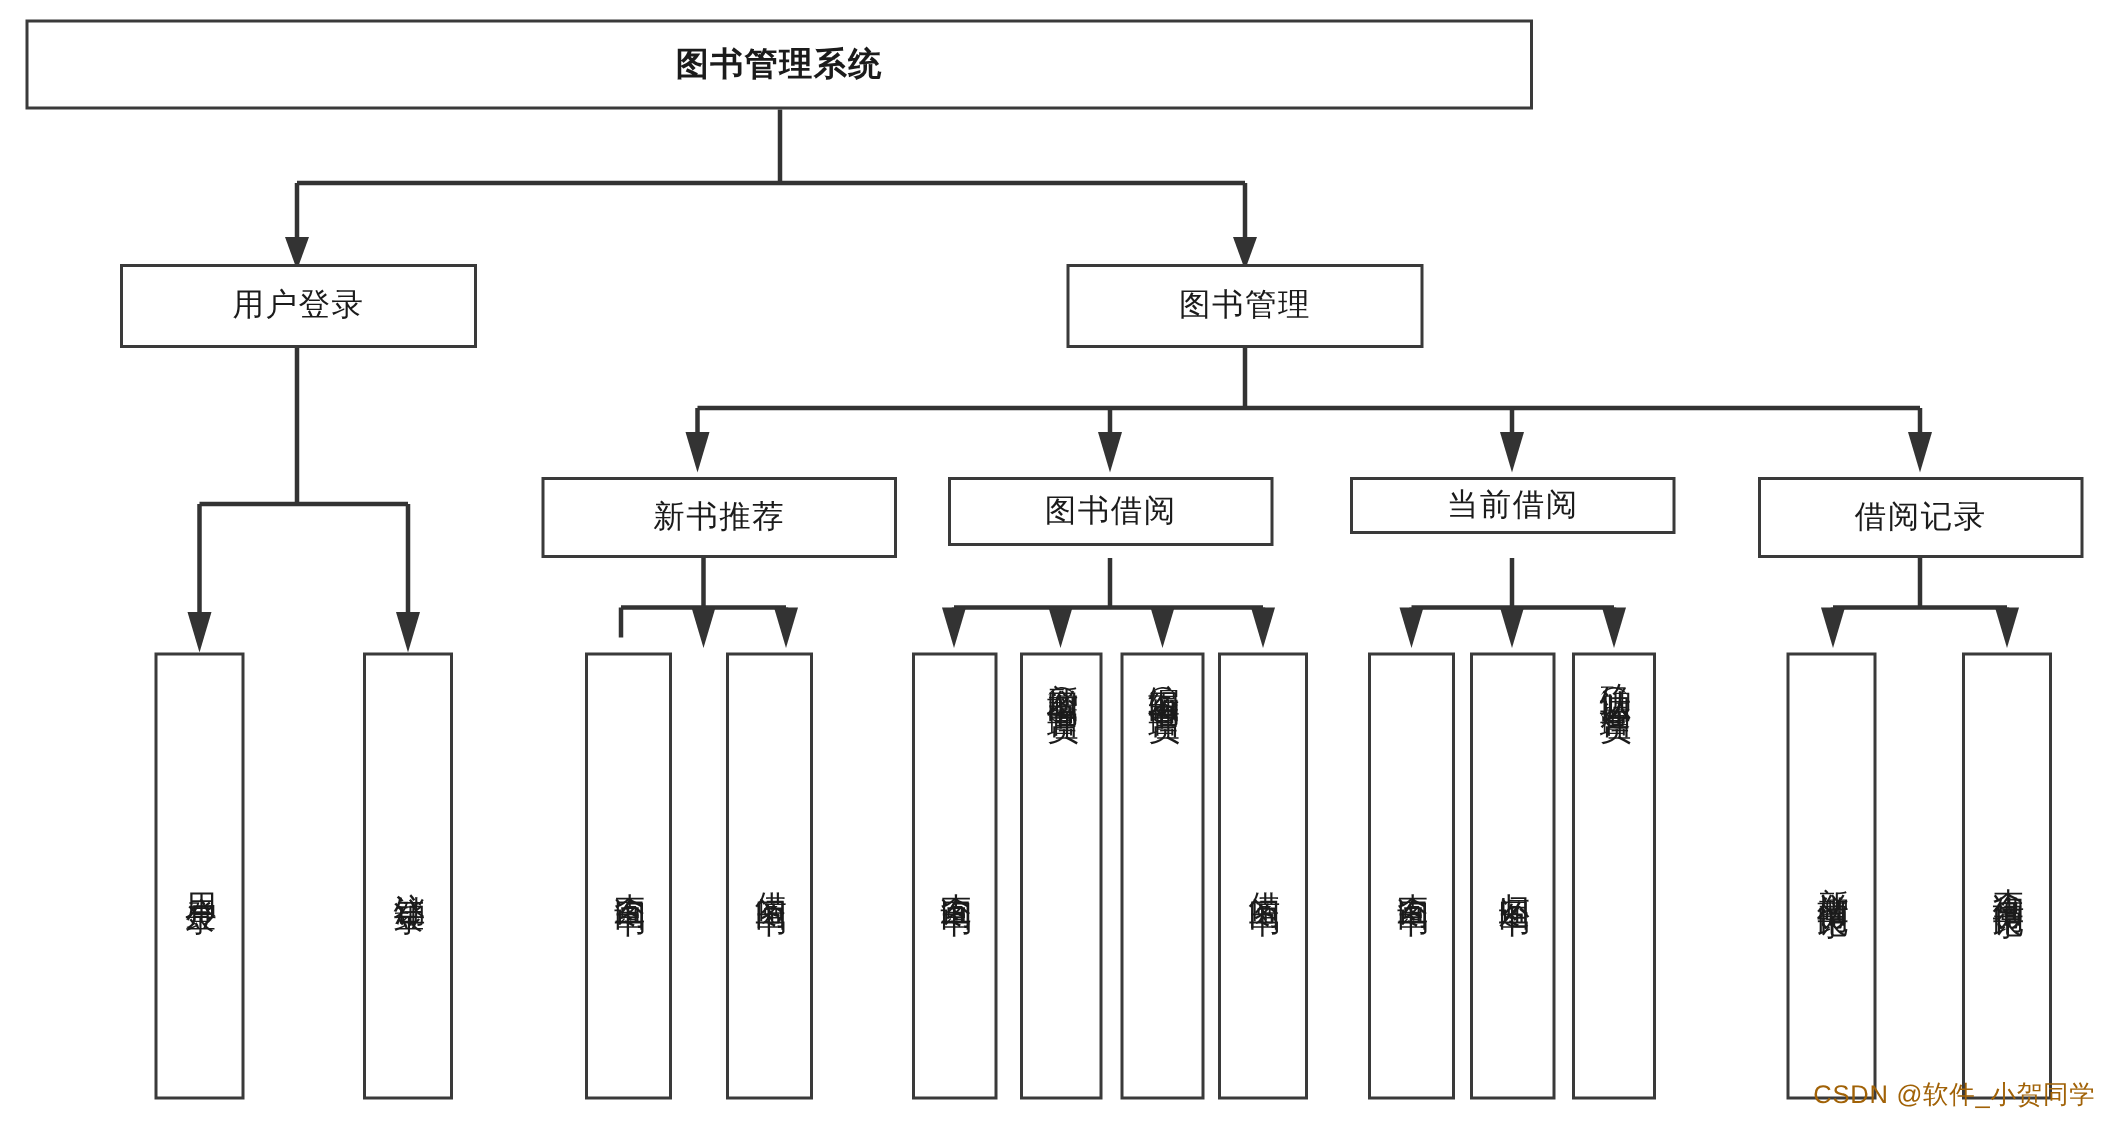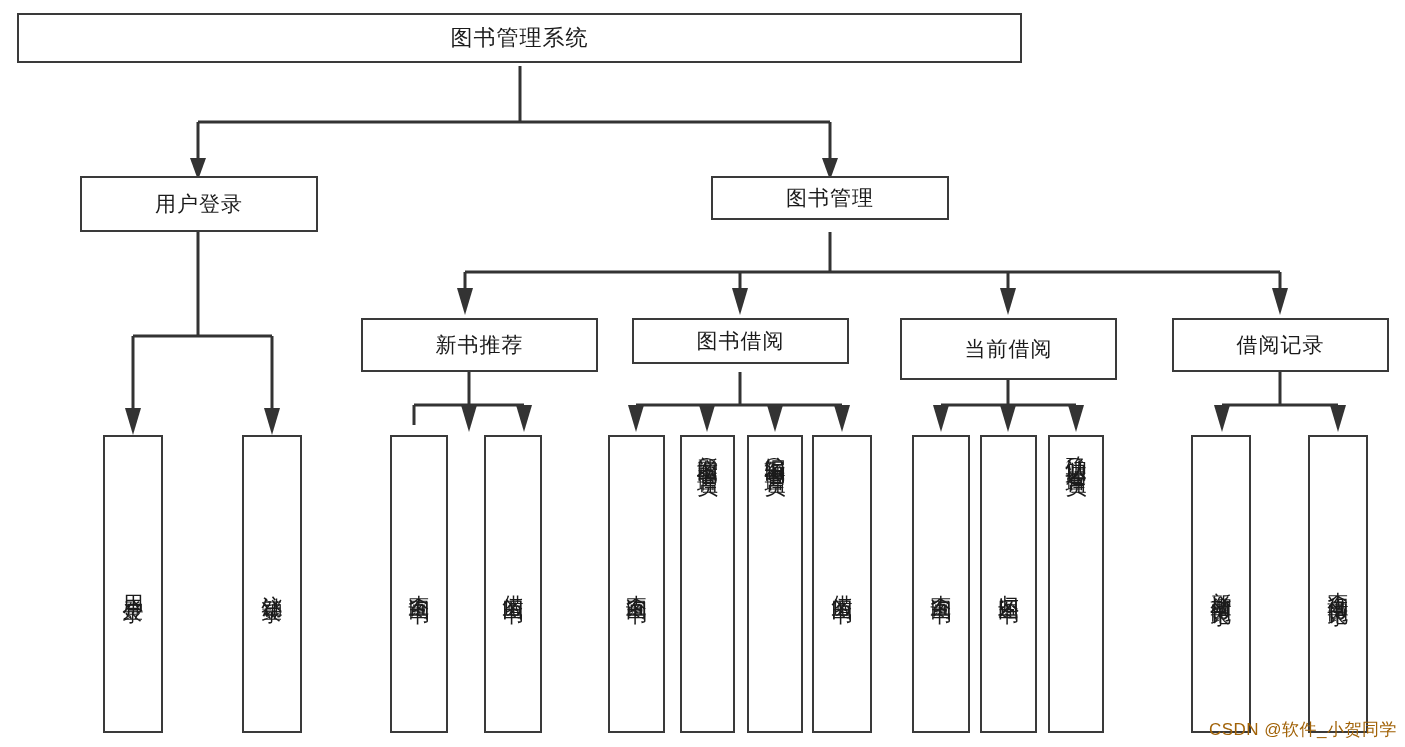--- a/index.html
+++ b/index.html
@@ -149,38 +149,38 @@
 
       <polygon points="933,405 949,405 941,432"></polygon>
       <polygon points="1000,405 1016,405 1008,432"></polygon>
       <polygon points="1068,405 1084,405 1076,432"></polygon>
 
       <polygon points="1214,405 1230,405 1222,432"></polygon>
       <polygon points="1330,405 1346,405 1338,432"></polygon>
     </g>
   </svg>
 
-  <div class="node horiz root" style="left:17px; top:13px; width:1005px; height:50px;">
+  <div class="node horiz root" style="left:17px; top:13px; width:1005px; height:60px;font-weight:bold;">
     <span>图书管理系统</span>
   </div>
 
   <div class="node horiz" style="left:80px; top:176px; width:238px; height:56px;">
     <span>用户登录</span>
   </div>
-  <div class="node horiz" style="left:711px; top:176px; width:238px; height:44px;">
+  <div class="node horiz" style="left:711px; top:176px; width:238px; height:56px;">
     <span>图书管理</span>
   </div>
 
   <div class="node horiz" style="left:361px; top:318px; width:237px; height:54px;">
     <span>新书推荐</span>
   </div>
   <div class="node horiz" style="left:632px; top:318px; width:217px; height:46px;">
     <span>图书借阅</span>
   </div>
-  <div class="node horiz" style="left:900px; top:318px; width:217px; height:62px;justify-content:center;">
+  <div class="node horiz" style="left:900px; top:318px; width:217px; height:38px;justify-content:center;">
     <span>当前借阅</span>
   </div>
   <div class="node horiz" style="left:1172px; top:318px; width:217px; height:54px;">
     <span>借阅记录</span>
   </div>
 
   <div class="node vert mid" style="left:103px; top:435px; width:60px; height:298px;">
     <span class="vlabel">用户登录</span>
   </div>
   <div class="node vert mid" style="left:242px; top:435px; width:60px; height:298px;">

